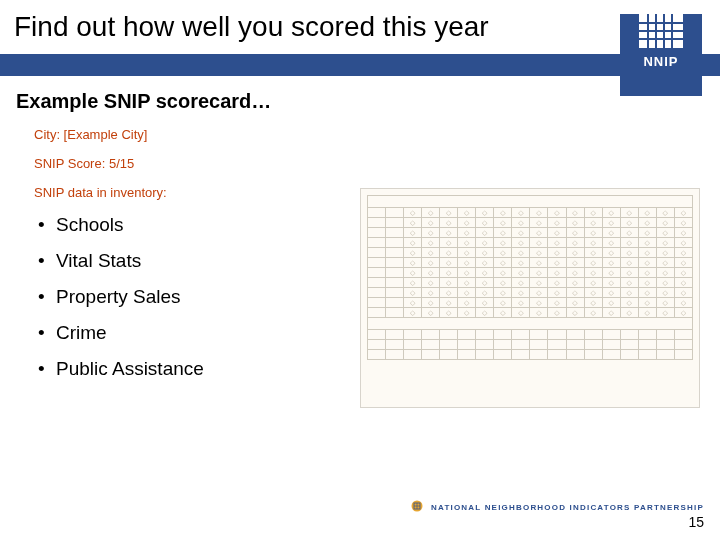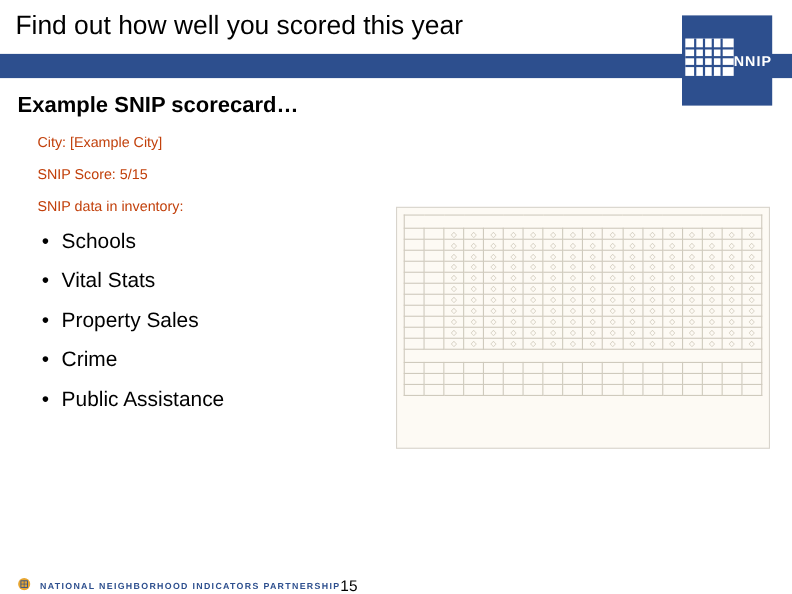--- a/index.html
+++ b/index.html
@@ -10,42 +10,43 @@
     background: #ffffff;
     position: relative;
     overflow: hidden;
   }
   .header {
     width: 100%;
     background: #ffffff;
     position: relative;
   }
   .header-title {
-    font-size: 24px;
+    font-size: 28px;
     font-weight: 400;
     color: #000;
     padding: 10px 0 10px 14px;
     line-height: 1.2;
   }
   .header-bar {
     height: 22px;
     background: #2d4f8e;
     width: 100%;
     position: relative;
   }
   .logo-box {
     position: absolute;
     right: 18px;
     top: 14px;
     width: 82px;
     height: 82px;
     background: #2d4f8e;
     display: flex;
+    flex-direction: column;
     align-items: center;
-    justify-content: flex-end;
+    justify-content: flex-start;
     z-index: 5;
   }
   .logo-grid {
     width: 44px;
     height: 34px;
     background: #ffffff;
     position: relative;
     margin-bottom: 6px;
   }
   .logo-grid::before, .logo-grid::after {
@@ -142,26 +143,27 @@
     top: 50%;
     transform: translate(-50%, -50%);
   }
   .scorecard-img .hdr {
     height: 12px;
     font-size: 5px;
     color: #999;
   }
   .footer {
     position: absolute;
-    bottom: 0;
+    bottom: 10px;
     left: 16px;
     right: 16px;
     display: flex;
-    justify-content: flex-start;
+    justify-content: space-between;
     align-items: flex-end;
+    flex-direction: column;
   }
   .footer-brand {
     font-size: 8px;
     letter-spacing: 1.2px;
     color: #2d4f8e;
     font-weight: 600;
   }
   .footer-dot {
     display: inline-block;
     vertical-align: middle;

